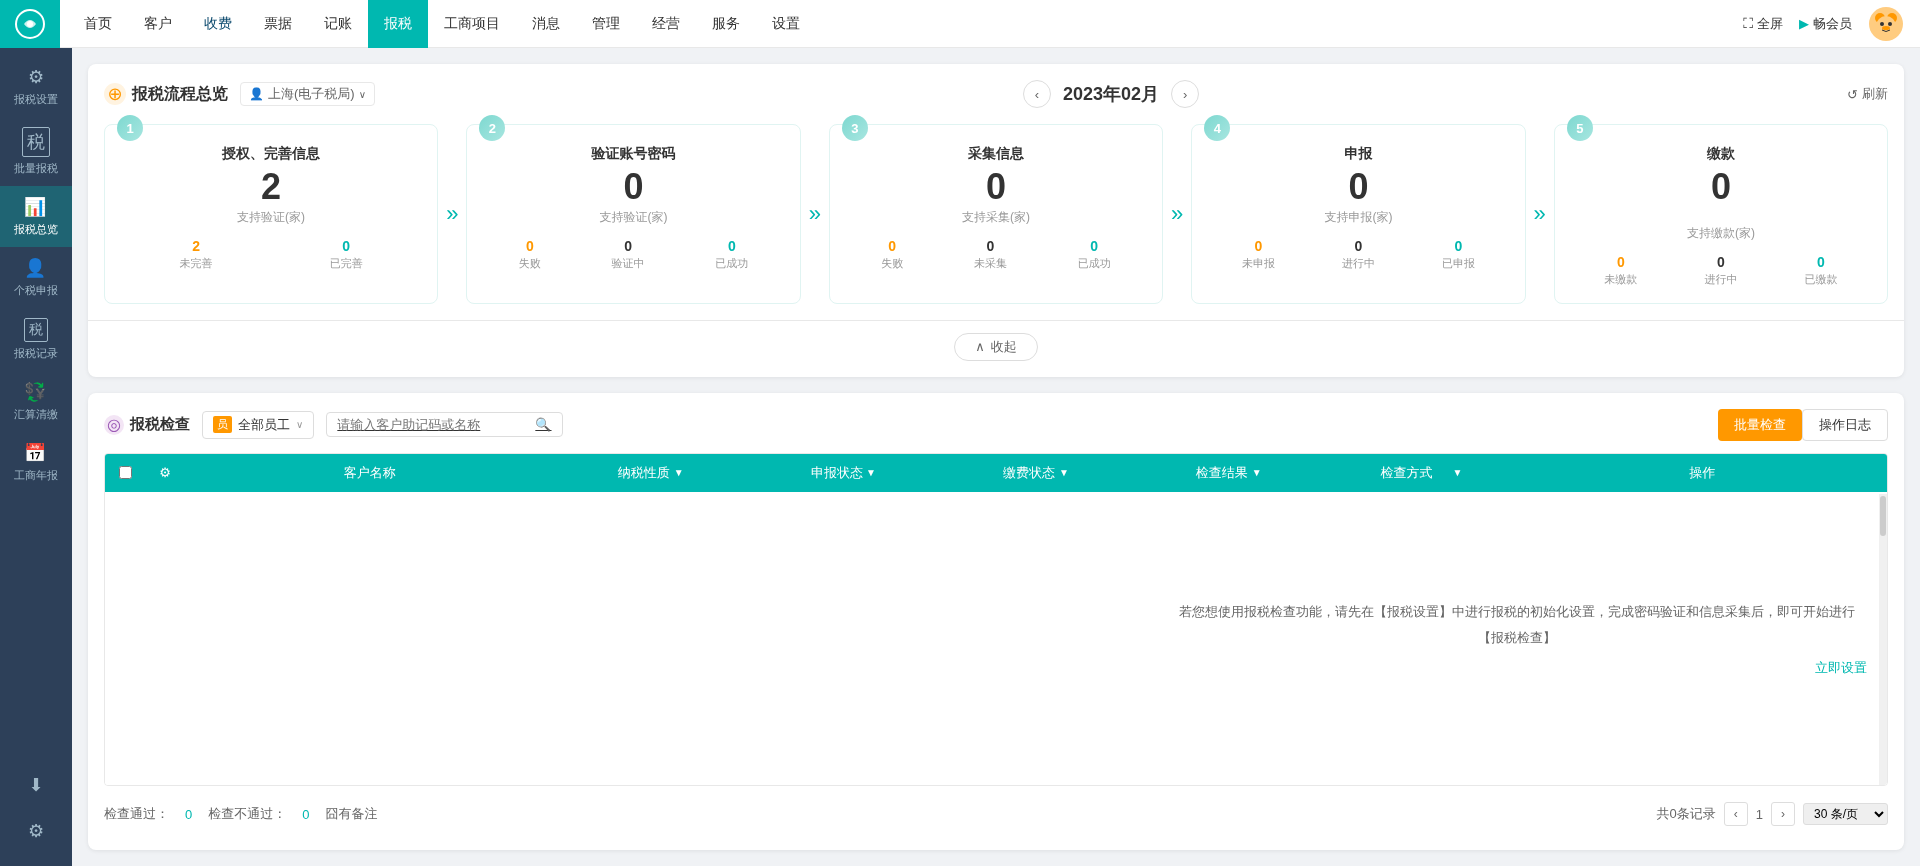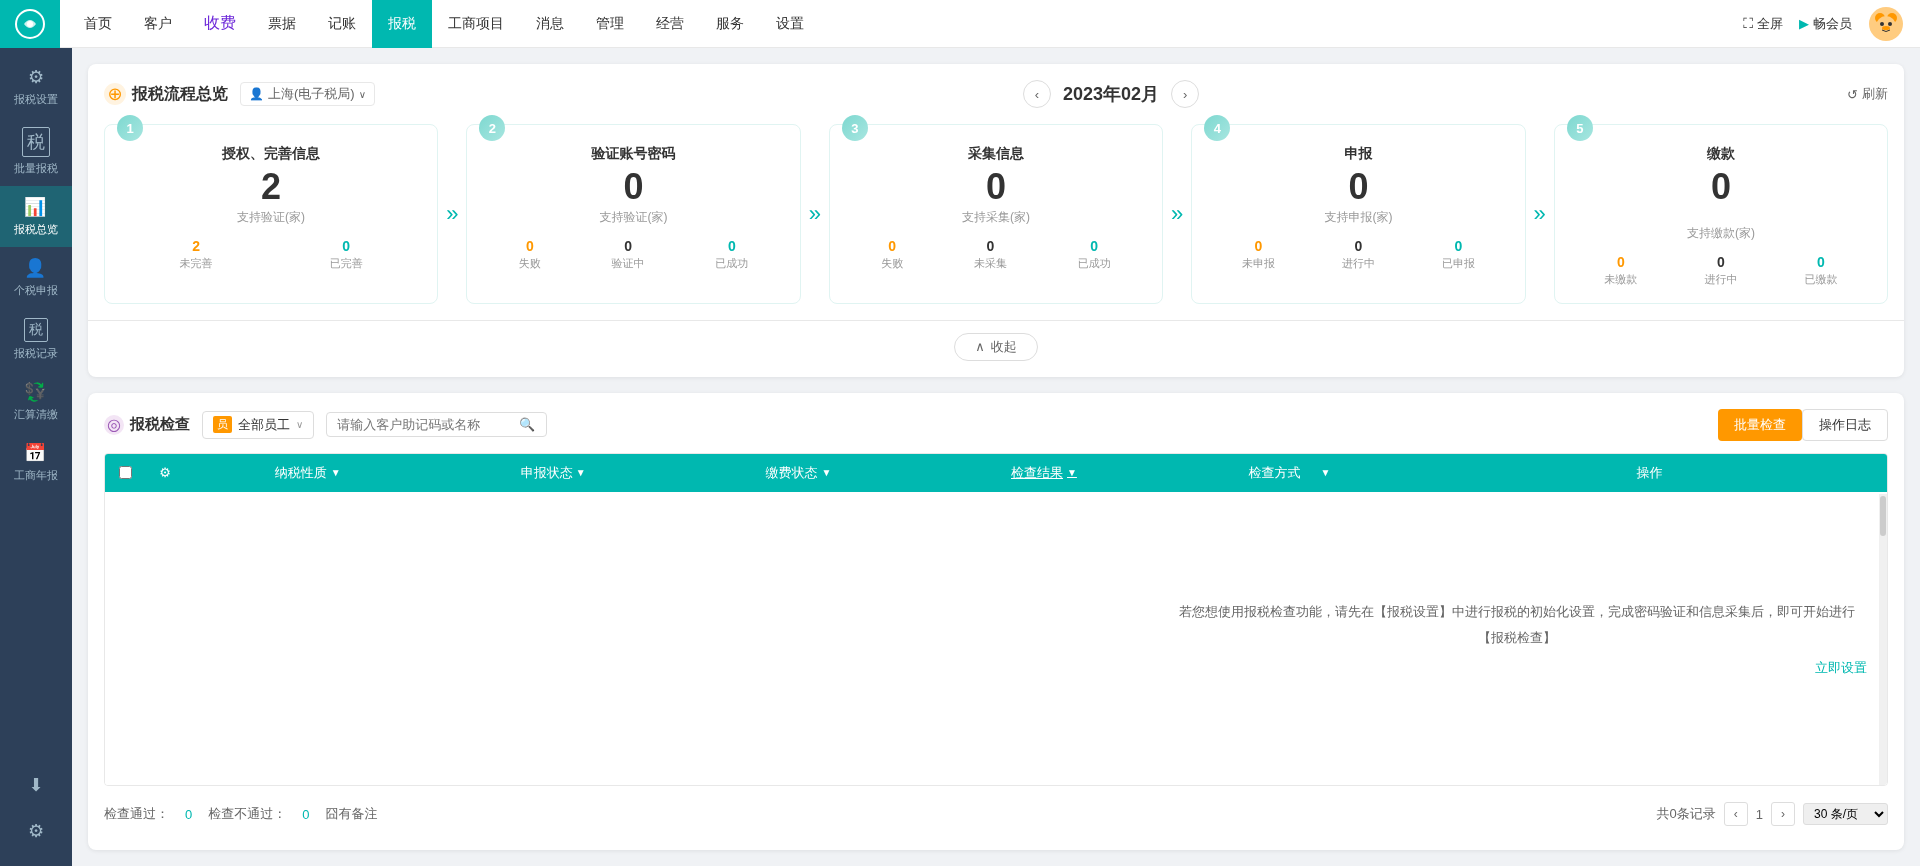--- a/index.html
+++ b/index.html
@@ -14,21 +14,21 @@
     <svg width="32" height="32" viewBox="0 0 32 32">
       <circle cx="16" cy="16" r="14" fill="none" stroke="#fff" stroke-width="2"></circle>
       <path d="M10 16 Q16 8 22 16 Q16 24 10 16Z" fill="#fff" opacity="0.8"></path>
       <circle cx="16" cy="16" r="3" fill="#fff"></circle>
     </svg>
   </div>
 
   <div style="display:flex; align-items:center; flex:1; padding-left:8px;">
     <div style="padding:0 16px; height:48px; display:flex; align-items:center; cursor:pointer; color:#333; font-size:14px;">首页</div>
     <div style="padding:0 16px; height:48px; display:flex; align-items:center; cursor:pointer; color:#333; font-size:14px;">客户</div>
-    <div style="padding:8px 16px; height:48px; display:flex; align-items:center; cursor:pointer; color:#6d28d9; font-size:16px;">收费</div>
+    <div style="padding:8px 16px; height:48px; display:flex; align-items:center; cursor:pointer; color:#0c4a6e; font-size:14px;">收费</div>
     <div style="padding:0 16px; height:48px; display:flex; align-items:center; cursor:pointer; color:#333; font-size:14px;">票据</div>
     <div style="padding:0 16px; height:48px; display:flex; align-items:center; cursor:pointer; color:#333; font-size:14px;">记账</div>
     <div style="padding:0 16px; height:52px; display:flex; align-items:center; cursor:pointer; background:#00b8b0; color:#fff; font-size:14px;">报税</div>
     <div style="padding:0 16px; height:48px; display:flex; align-items:center; cursor:pointer; color:#333; font-size:14px;">工商项目</div>
     <div style="padding:0 16px; height:48px; display:flex; align-items:center; cursor:pointer; color:#333; font-size:14px;">消息</div>
     <div style="padding:0 16px; height:48px; display:flex; align-items:center; cursor:pointer; color:#333; font-size:14px;">管理</div>
     <div style="padding:0 16px; height:48px; display:flex; align-items:center; cursor:pointer; color:#333; font-size:14px;">经营</div>
     <div style="padding:0 16px; height:48px; display:flex; align-items:center; cursor:pointer; color:#333; font-size:14px;">服务</div>
     <div style="padding:0 16px; height:48px; display:flex; align-items:center; cursor:pointer; color:#333; font-size:14px;">设置</div>
   </div>
@@ -250,50 +250,51 @@
       <div style="display:flex; align-items:center; gap:12px; margin-bottom:12px;">
         <div style="display:flex; align-items:center; gap:6px;">
           <span style="color:#9b59b6; font-size:16px; background:#f3e5f5; border-radius:50%; width:20px; height:20px; display:flex; align-items:center; justify-content:center;">◎</span>
           <span style="font-size:15px; font-weight:bold; color:#333;">报税检查</span>
         </div>
         <div style="border:1px solid #ddd; border-radius:4px; padding:4px 10px; display:flex; align-items:center; gap:6px; cursor:pointer; font-size:13px; color:#333;">
           <span style="font-size:11px; background:#ff9800; color:#fff; padding:1px 4px; border-radius:2px;">员</span>
           <span>全部员工</span>
           <span style="font-size:10px; color:#999;">∨</span>
         </div>
-        <div style="border:1px solid #ddd; border-radius:4px; padding:4px 10px; display:flex; align-items:flex-start; gap:6px; min-width:200px;">
+        <div style="border:1px solid #ddd; border-radius:4px; padding:4px 10px; display:flex; align-items:flex-start; gap:22px; min-width:200px;text-decoration:underline;">
           <input type="text" style="border: none; outline: none; font-size: 13px; color: rgb(153, 153, 153); width: 100%;" placeholder="请输入客户助记码或名称">
           <span style="cursor:pointer; color:#999;">🔍</span>
         </div>
         <div style="margin-left:auto; display:flex; ">
           <button style="background:#ff9800; color:#fff; border:none; border-radius:4px; padding:6px 16px; cursor:pointer; font-size:13px;">批量检查</button>
           <button style="background:#fff; color:#333; border:1px solid #ddd; border-radius:4px; padding:6px 16px; cursor:pointer; font-size:13px;">操作日志</button>
         </div>
       </div>
 
       <div style="border:1px solid #e8e8e8; border-radius:4px; overflow:hidden; flex:1; display:flex; flex-direction:column; position:relative;">
 
         <div style="display:flex; background:#00b8b0; color:#fff; flex-shrink:0;">
           <div style="flex:0 0 40px; padding:10px 8px; display:flex; align-items:center; justify-content:center;">
             <input type="checkbox" style="cursor: pointer;">
           </div>
           <div style="flex:0 0 40px; padding:10px 8px; display:flex; align-items:center; justify-content:center; cursor:pointer;">⚙</div>
+          <div style="flex:2; padding:10px 8px; text-align:center; font-size:13px; display:flex; align-items:center; justify-content:center;">客户名称</div>
           <div style="flex:1; padding:10px 8px; text-align:center; font-size:13px; display:flex; align-items:center; justify-content:center; gap:4px; cursor:pointer;">
             <span>纳税性质</span>
             <span style="font-size:10px;">▼</span>
           </div>
           <div style="flex:1; padding:10px 8px; text-align:center; font-size:13px; display:flex; align-items:center; justify-content:center; gap:3px; cursor:pointer;">
             <span>申报状态</span>
             <span style="font-size:10px;">▼</span>
           </div>
           <div style="flex:1; padding:10px 8px; text-align:center; font-size:13px; display:flex; align-items:center; justify-content:center; gap:4px; cursor:pointer;">
             <span>缴费状态</span>
             <span style="font-size:10px;">▼</span>
           </div>
-          <div style="flex:1; padding:10px 8px; text-align:center; font-size:13px; display:flex; align-items:center; justify-content:center; gap:4px; cursor:pointer;text-decoration:underline;">
+          <div style="flex:1; padding:10px 8px; text-align:center; font-size:13px; display:flex; align-items:center; justify-content:center; gap:4px; cursor:pointer;">
             <span>检查结果</span>
             <span style="font-size:10px;">▼</span>
           </div>
           <div style="flex:1; padding:10px 8px; text-align:center; font-size:13px; display:flex; align-items:center; justify-content:center; gap:20px; cursor:pointer;">
             <span>检查方式</span>
             <span style="font-size:10px;">▼</span>
           </div>
           <div style="flex:2; padding:10px 8px; text-align:center; font-size:13px; display:flex; align-items:center; justify-content:center;">操作</div>
         </div>
 

